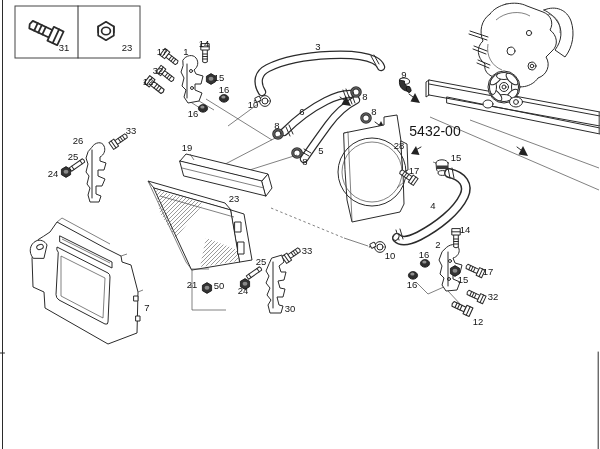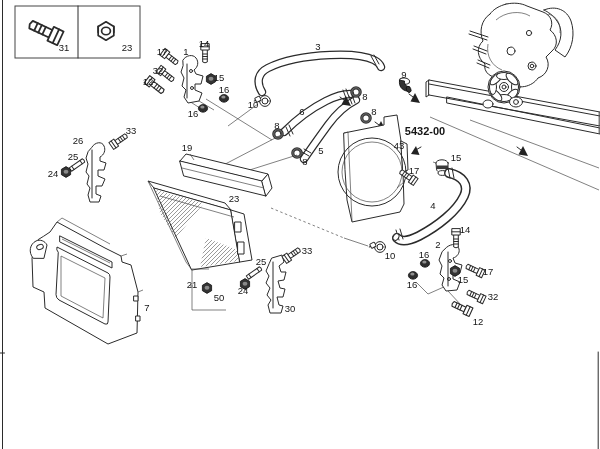--- a/index.html
+++ b/index.html
@@ -10,22 +10,22 @@
   .lnt{stroke:#4a4a4a;stroke-width:0.7;fill:none;}
   .fw{fill:#ffffff;}
   .fd{fill:#343434;stroke:#111;stroke-width:0.8;}
   .tube-o{stroke:#2b2b2b;stroke-width:8.5;fill:none;stroke-linecap:round;}
   .tube-i{stroke:#ffffff;stroke-width:6;fill:none;stroke-linecap:round;}
   .tube-o4{stroke:#2b2b2b;stroke-width:10;fill:none;stroke-linecap:round;}
   .tube-i4{stroke:#ffffff;stroke-width:7;fill:none;stroke-linecap:round;}
   .arr{fill:#222;stroke:none;}
   .callout{position:absolute;transform:translate(-50%,-50%);font-size:9.5px;font-weight:normal;
            color:#151515;white-space:nowrap;line-height:1;text-align:right;}
-  #code-label{position:absolute;left:425px;top:131px;transform:translate(-50%,-50%);
-              font-size:11px;font-weight:bold;color:#151515;white-space:nowrap;}
+  #code-label{position:absolute;left:435px;top:131px;transform:translate(-50%,-50%);
+              font-size:14px;font-weight:normal;color:#151515;white-space:nowrap;}
 </style>
 </head>
 <body>
 
 <div id="stage">
 <svg id="art" width="600" height="449" viewBox="0 0 600 449">
   <defs>
     <pattern id="hatch" width="4" height="4" patternUnits="userSpaceOnUse">
       <path d="M0,4 L4,0" stroke="#555" stroke-width="0.6"></path>
     </pattern>
@@ -343,33 +343,33 @@
       <span class="callout" style="left: 193px; top: 114px;">16</span>
       <span class="callout" style="left: 318px; top: 47px;">3</span>
       <span class="callout" style="left: 404px; top: 75px;">9</span>
       <span class="callout" style="left: 253px; top: 105px;">10</span>
       <span class="callout" style="left: 365px; top: 97px;">8</span>
       <span class="callout" style="left: 302px; top: 112px;">6</span>
       <span class="callout" style="left: 374px; top: 112px;">8</span>
       <span class="callout" style="left: 277px; top: 126px;">8</span>
       <span class="callout" style="left: 321px; top: 151px;">5</span>
       <span class="callout" style="left: 305px; top: 162px;">8</span>
-      <span class="callout" style="left: 399px; top: 146px;">43</span>
+      <span class="callout" style="left: 399px; top: 146px;">28</span>
       <span class="callout" style="left: 456px; top: 158px;">15</span>
       <span class="callout" style="left: 414px; top: 171px;">17</span>
       <span class="callout" style="left: 433px; top: 206px;">4</span>
       <span class="callout" style="left: 390px; top: 256px;">10</span>
       <span class="callout" style="left: 78px; top: 141px;">26</span>
       <span class="callout" style="left: 131px; top: 131px;">33</span>
       <span class="callout" style="left: 73px; top: 157px;">25</span>
       <span class="callout" style="left: 53px; top: 174px;">24</span>
       <span class="callout" style="left: 187px; top: 148px;">19</span>
       <span class="callout" style="left: 234px; top: 199px;">23</span>
       <span class="callout" style="left: 192px; top: 285px;">21</span>
-      <span class="callout" style="left: 219px; top: 298px;">50</span>
+      <span class="callout" style="left: 219px; top: 286px;">50</span>
       <span class="callout" style="left: 307px; top: 251px;">33</span>
       <span class="callout" style="left: 261px; top: 262px;">25</span>
       <span class="callout" style="left: 243px; top: 291px;">24</span>
       <span class="callout" style="left: 290px; top: 309px;">30</span>
       <span class="callout" style="left: 147px; top: 308px;">7</span>
       <span class="callout" style="left: 465px; top: 230px;">14</span>
       <span class="callout" style="left: 438px; top: 245px;">2</span>
       <span class="callout" style="left: 424px; top: 255px;">16</span>
       <span class="callout" style="left: 488px; top: 272px;">17</span>
       <span class="callout" style="left: 463px; top: 280px;">15</span>

